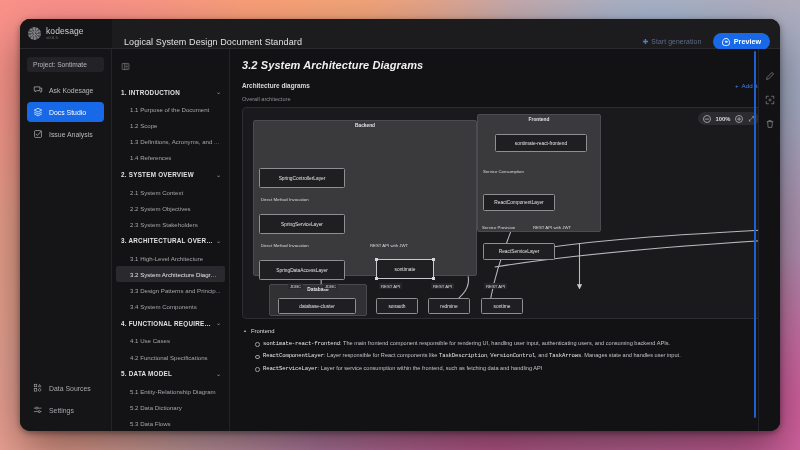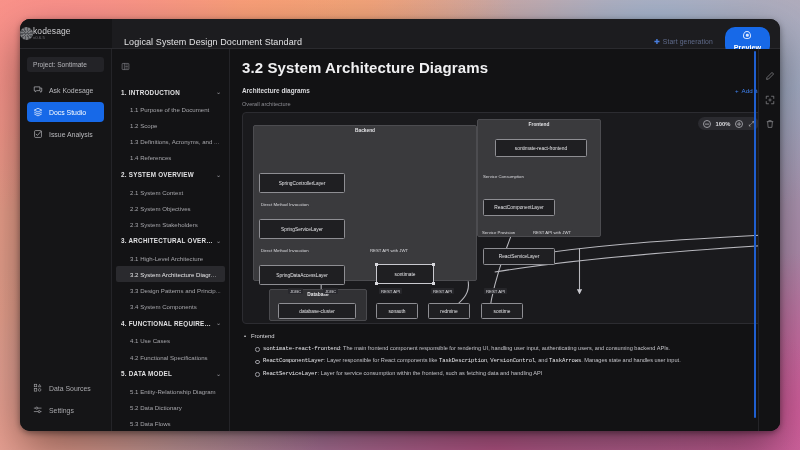--- a/index.html
+++ b/index.html
@@ -33,22 +33,22 @@
 
   
   .topbar {
     height: 30px; flex: 0 0 30px;
     display: flex; align-items: center;
     background: #1c1c1f;
     border-bottom: 1px solid #2a2a2e;
   }
   .tb-left {
     width: 92px; flex: 0 0 92px; height: 100%;
-    display: flex; align-items: center; 
-    padding-left: 0;
+    display: flex; align-items: center; gap: 5px;
+    padding-left: 8px;
     background: #151517;
   }
   .logo-mark {
     width: 13px; height: 13px; flex: 0 0 13px;
     border-radius: 50%;
     background:
       repeating-conic-gradient(from 20deg, #8f9194 0deg 18deg, #5d5f63 18deg 36deg);
     opacity: .85;
   }
   .logo-txt { line-height: 1; }
@@ -62,21 +62,21 @@
     display: flex; align-items: center; gap: 3px;
     font-size: 6.8px; color: #5f6a8a; letter-spacing: .1px;
     background: none; border: 0; cursor: pointer; padding: 2px 3px;
   }
   .ghost-btn .spark { color: #4a7fe0; font-size: 7px; }
   .primary-btn {
     display: flex; align-items: center; gap: 3.5px;
     background: #1769e8; color: #fff;
     border: 0; border-radius: 10px;
     font-size: 7.2px; font-weight: bold;
-    padding: 4px 9px; cursor: pointer; flex-direction: column;
+    padding: 4px 9px; cursor: pointer;
   }
   .eye {
     width: 8px; height: 8px; flex: 0 0 8px;
     border: .9px solid #dce8ff; border-radius: 50% / 62% 62% 38% 38%;
     position: relative;
   }
   .eye::after {
     content:''; position:absolute; left:50%; top:50%;
     transform: translate(-50%,-50%);
     width:2.4px; height:2.4px; border-radius:50%; background:#dce8ff;
@@ -138,21 +138,21 @@
 
   
   .main {
     flex: 1; min-width: 0;
     background: #121214;
     display: flex; flex-direction: column;
     position: relative;
     overflow: hidden;
   }
   .main-scroll { flex: 1; overflow: hidden; padding: 10px 14px 0 12px; position: relative; }
-  .page-title { font-size: 15px; font-weight: bold; color: #f0f0f2; letter-spacing: .1px; }
+  .page-title { font-size: 11px; font-weight: bold; color: #f0f0f2; letter-spacing: .1px; font-style: italic; }
   .sub-row {
     display: flex; align-items: center;
     margin-top: 11px;
   }
   .sub-label { font-size: 6.4px; font-weight: bold; color: #d9d9dc; }
   .add-item {
     margin-left: auto; display: flex; align-items: center; gap: 3px;
     font-size: 6.2px; color: #3f82f0; background: none; border: 0; cursor: pointer;
   }
   .caption { font-size: 5.6px; color: #8e8e94; margin-top: 7px; }

